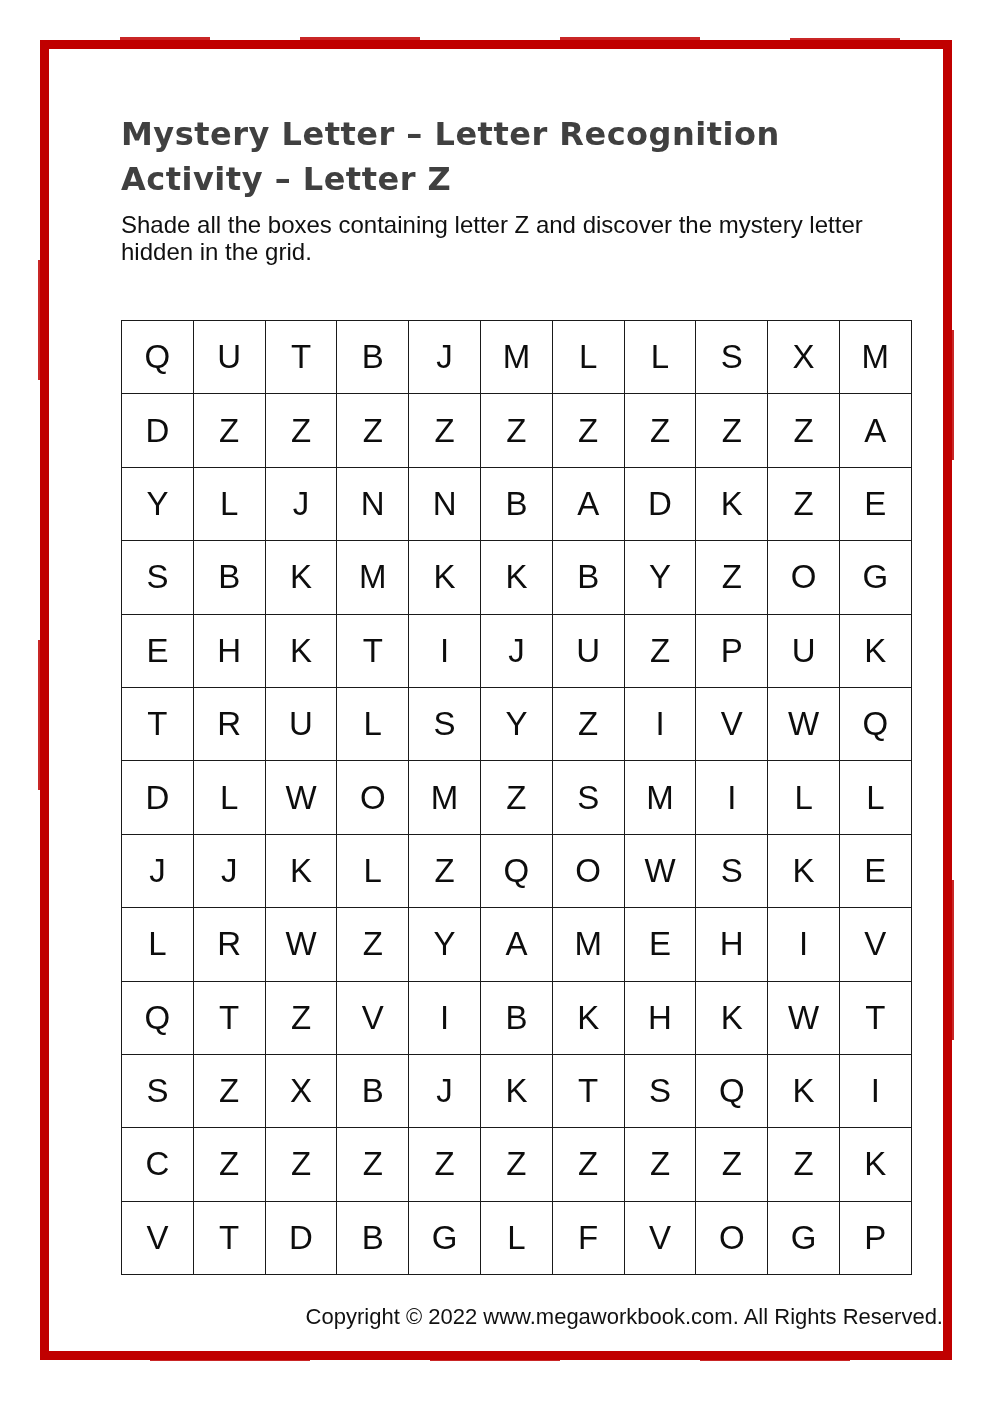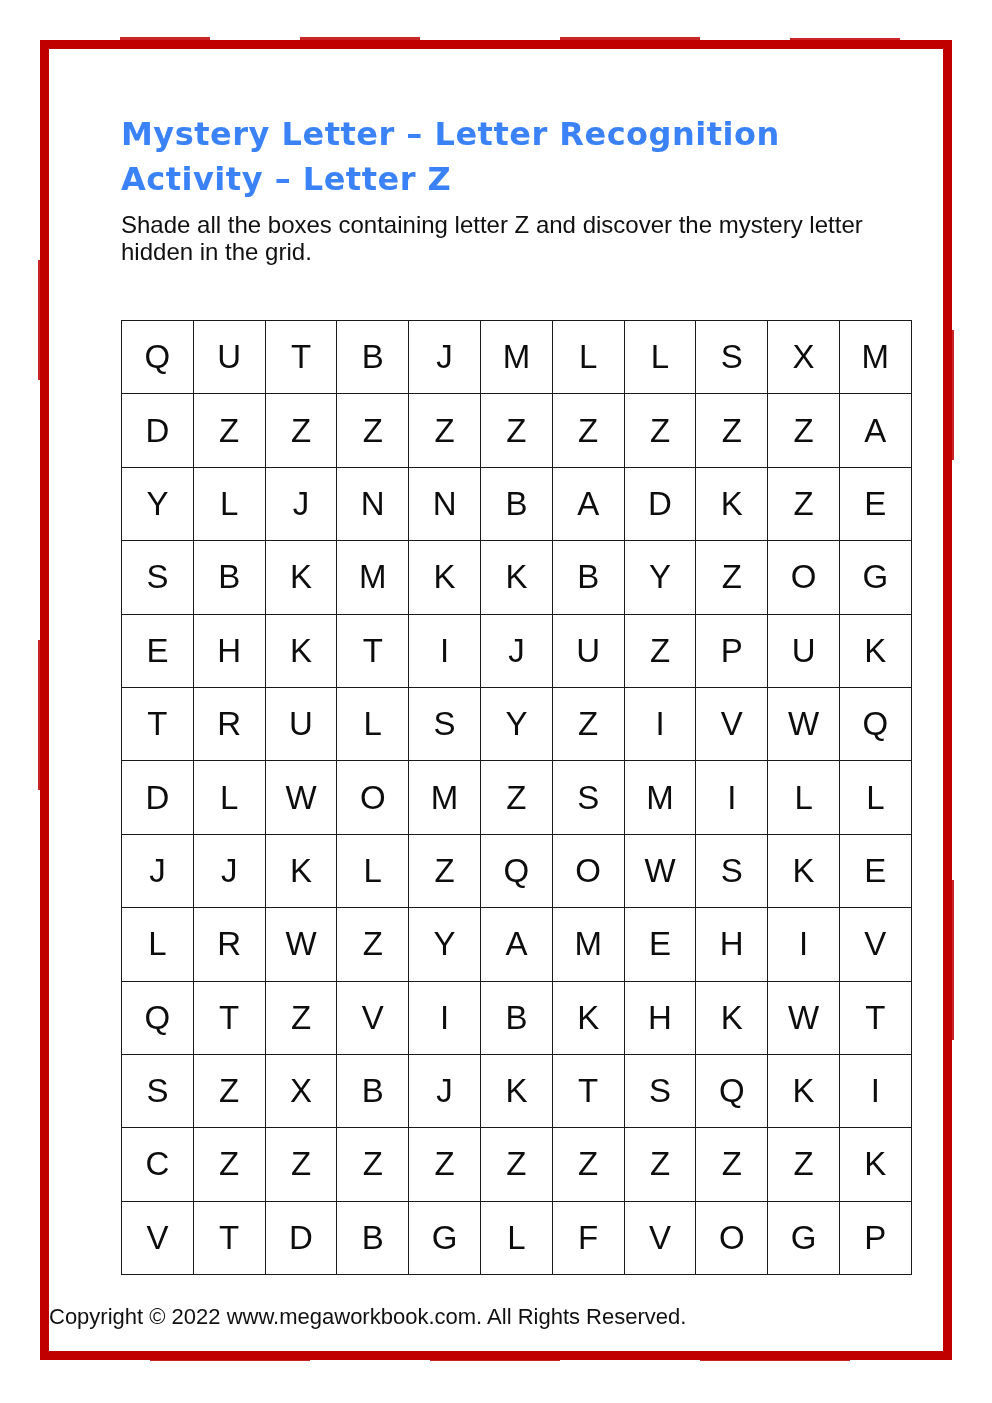--- a/index.html
+++ b/index.html
@@ -58,21 +58,21 @@
     top: 49px;
     width: 894px;
     height: 1302px;
   }
 
   .title {
     position: absolute;
     left: 72px;
     top: 63px;
     width: 800px;
-    color: #3b82f6;
+    color: #404040;
     font-family: "DejaVu Sans", sans-serif;
     font-weight: bold;
     font-size: 32px;
     line-height: 45px;
     letter-spacing: 0.5px;
   }
 
   .subtitle {
     position: absolute;
     left: 72px;
@@ -107,21 +107,21 @@
     padding: 0;
     background: #ffffff;
   }
 
   
   .footer {
     position: absolute;
     left: 0;
     top: 1255px;
     width: 894px;
-    text-align: left;
+    text-align: right;
     color: #111111;
     font-family: "Liberation Sans", sans-serif;
     font-size: 22px;
   }
 </style>
 </head>
 <body>
 
 <div class="page">
 

